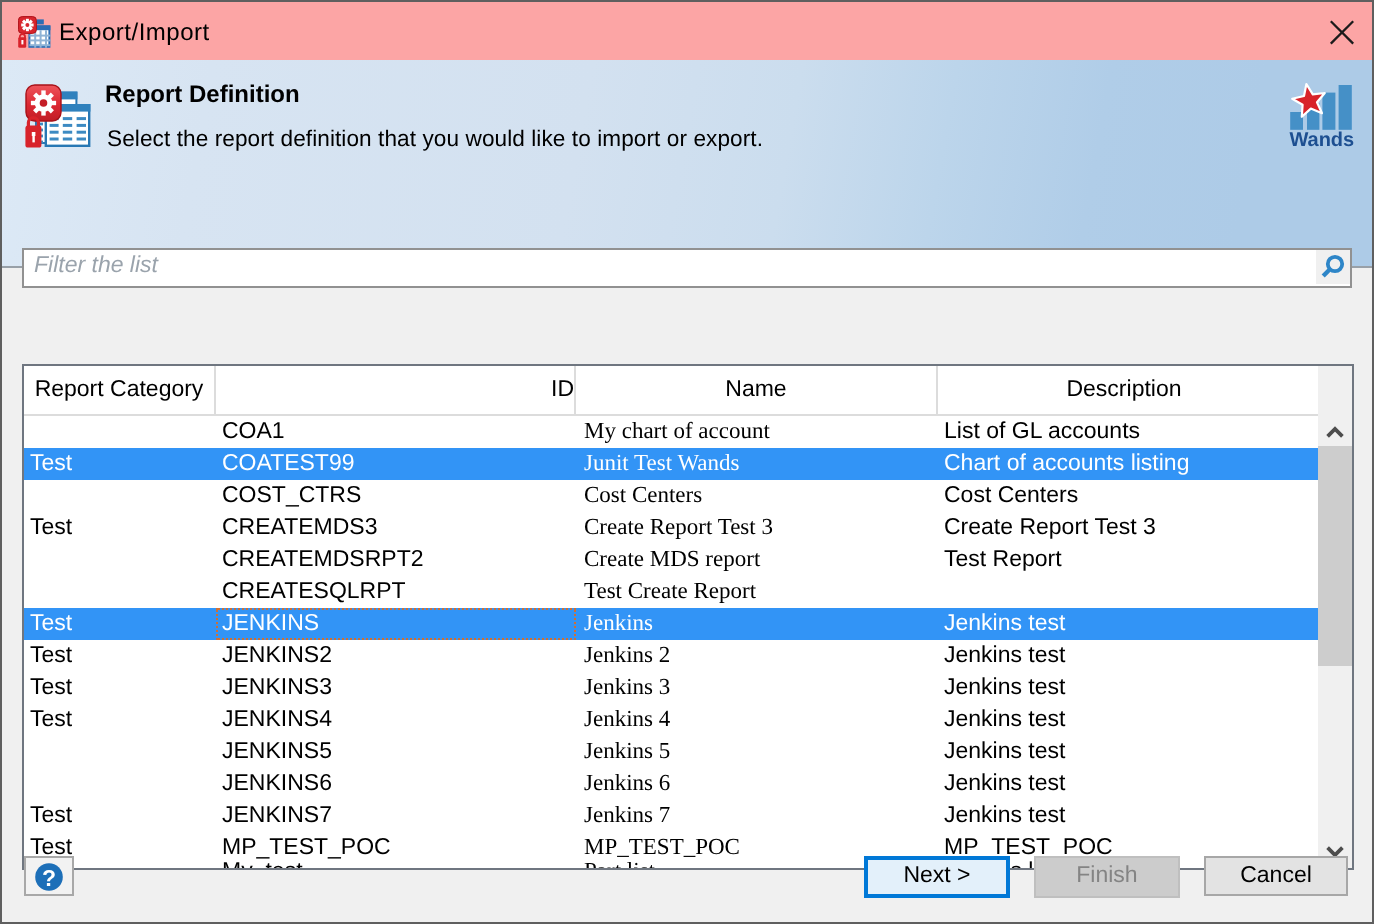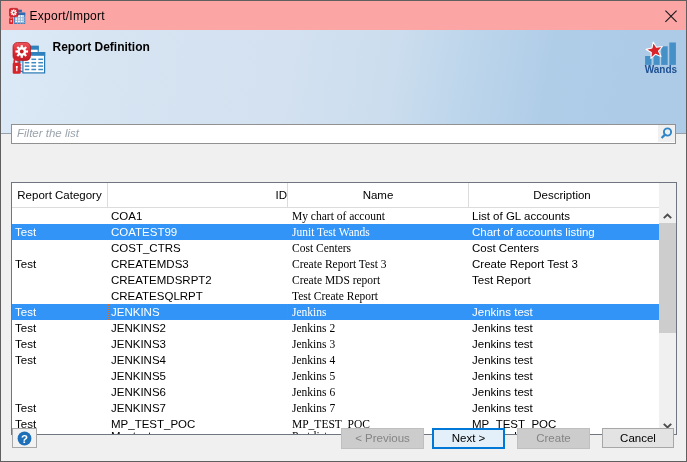--- a/index.html
+++ b/index.html
@@ -122,20 +122,21 @@
         </g>
       </g>
       <circle cx="9.75" cy="10.5" r="1.9" fill="#c41e27"></circle>
 
       <path d="M2.2 22.5 v-2.2 a2.5 2.5 0 0 1 5 0 v2.2" fill="none" stroke="#d8232b" stroke-width="1.6"></path>
       <rect x="0.7" y="21.8" width="8" height="11" rx="1.3" fill="#d8232b"></rect>
       <rect x="3.9" y="25" width="1.8" height="2" fill="#fff"></rect>
       <rect x="4.2" y="27" width="1.2" height="3.2" fill="#fff"></rect>
     </svg>
     <span class="hdr-title">Report Definition</span>
+    <span class="hdr-sub">Select the report definition that you would like to import or export.</span>
     <svg class="wands" width="35" height="34" viewBox="0 0 35 34">
       <g fill="#4590c7">
         <rect x="2.1" y="16" width="6.4" height="8.9"></rect>
         <rect x="10.5" y="11.5" width="6.2" height="13.4"></rect>
         <rect x="18.2" y="6.3" width="6.5" height="18.6"></rect>
         <rect x="26.3" y="2.5" width="6.6" height="22.4"></rect>
       </g>
       <polygon points="10.2,2.0 13.4,7.2 19.4,6.5 15.5,11.1 18.0,16.6 12.4,14.3 7.9,18.4 8.3,12.4 3.1,9.4 9.0,8.0" fill="#d8232a" stroke="#fff" stroke-width="1.1" stroke-linejoin="round"></polygon>
       <text x="17.9" y="33.2" font-size="10" font-weight="bold" fill="#1d4f91" text-anchor="middle">Wands</text>
     </svg>
@@ -262,17 +263,16 @@
         </svg>
     </div>
   </div>
 
   <div class="helpbtn">
     <svg width="23" height="18" viewBox="0 0 23 18">
       <circle cx="11.5" cy="9.5" r="6.9" fill="#1d6fb8"></circle>
       <text x="11.5" y="14" font-size="11.5" font-weight="bold" fill="#fff" text-anchor="middle">?</text>
     </svg>
   </div>
-  <div class="btn btn-dis" style="left:340px;width:83px;">&lt; Previous</div>
   <div class="btn btn-def" style="left:431px;width:73px;">Next &gt;</div>
-  <div class="btn btn-dis" style="left:516px;width:73px;">Create</div>
+  <div class="btn btn-dis" style="left:516px;width:73px;">Finish</div>
   <div class="btn btn-nrm" style="left:601px;width:72px;height:20px;">Cancel</div>
 </div>
 
 </body></html>

